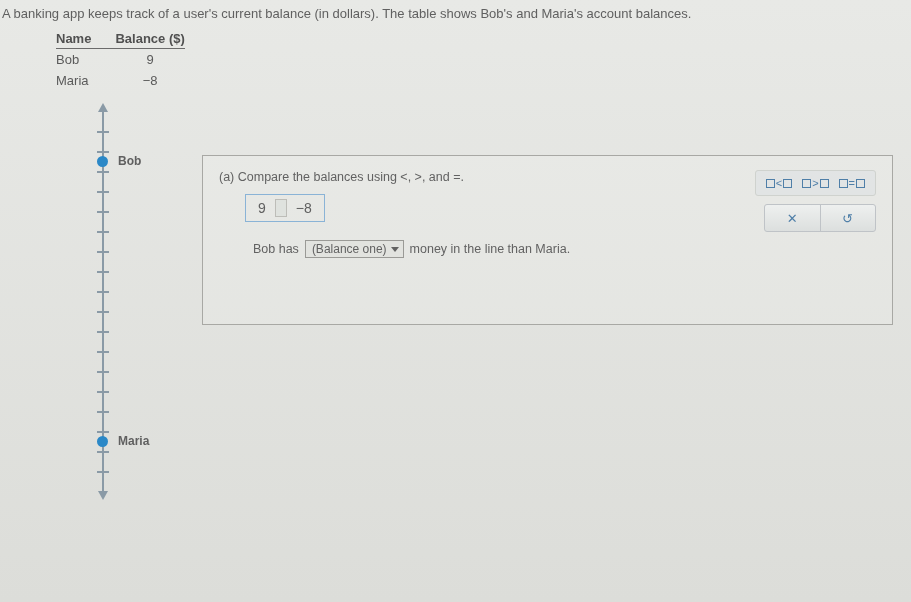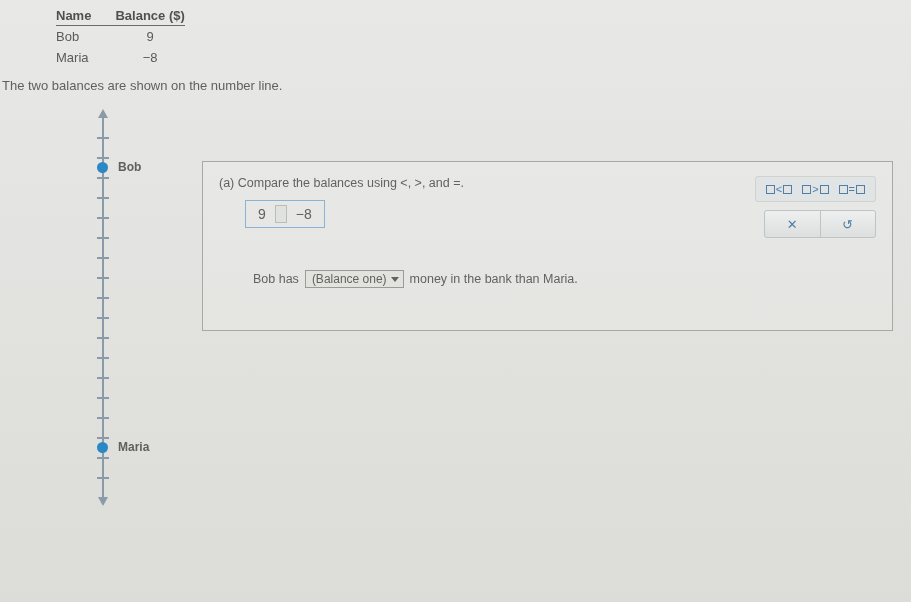--- a/index.html
+++ b/index.html
@@ -162,21 +162,20 @@
     margin-bottom: 10px;
   }
   .fill-line {
     margin-left: 34px;
     color: #626262;
     font-size: 12.5px;
     display: flex;
     align-items: center;
     gap: 6px;
     flex-wrap: wrap;
-    margin-top: 24px;
   }
   .choose {
     display: inline-flex;
     align-items: center;
     border: 1px solid #9a9a96;
     background: #e2e3df;
     padding: 1px 4px 1px 6px;
     font-size: 12px;
     color: #626262;
     gap: 4px;
@@ -239,41 +238,41 @@
   .act-btn + .act-btn { border-left: 1px solid #bfc3c7; }
   .reset-glyph {
     display: inline-block;
     transform: scaleX(-1);
   }
 </style>
 </head>
 <body>
 
 <div class="page">
+  <div class="intro">A banking app keeps track of a user's current balance (in dollars). The table shows Bob's and Maria's account balances.</div>
 
   <table class="balance-table">
     <thead>
       <tr>
         <th>Name</th>
         <th class="col-balance">Balance ($)</th>
       </tr>
     </thead>
     <tbody>
       <tr>
         <td>Bob</td>
         <td class="val">9</td>
       </tr>
       <tr>
         <td>Maria</td>
         <td class="val">−8</td>
       </tr>
     </tbody>
   </table>
 
-  <div class="below-text">The two balances are shown on the number line.</div>
 
   <div class="main-area">
 
     <div class="numline-wrap">
       <div class="arrow-up"></div>
       <div class="numline">
         <div class="tick" style="top:20px"></div>
         <div class="tick" style="top:40px"></div>
         <div class="tick" style="top:60px"></div>
         <div class="tick" style="top:80px"></div>
@@ -308,21 +307,21 @@
             <span class="cmp-num">9</span>
             <span class="cmp-input"></span>
             <span class="cmp-num">−8</span>
           </div>
           <div class="fill-line">
             <span>Bob has</span>
             <span class="choose">
               <span>(Balance one)</span>
               <span class="dd-caret"></span>
             </span>
-            <span>money in the bank than Maria.</span>
+            <span>money in the line than Maria.</span>
           </div>
         </div>
 
         <div class="qright">
           <div class="op-row">
             <span class="op-chip">
               <span class="sq"></span>
               <span>&lt;</span>
               <span class="sq"></span>
             </span>

